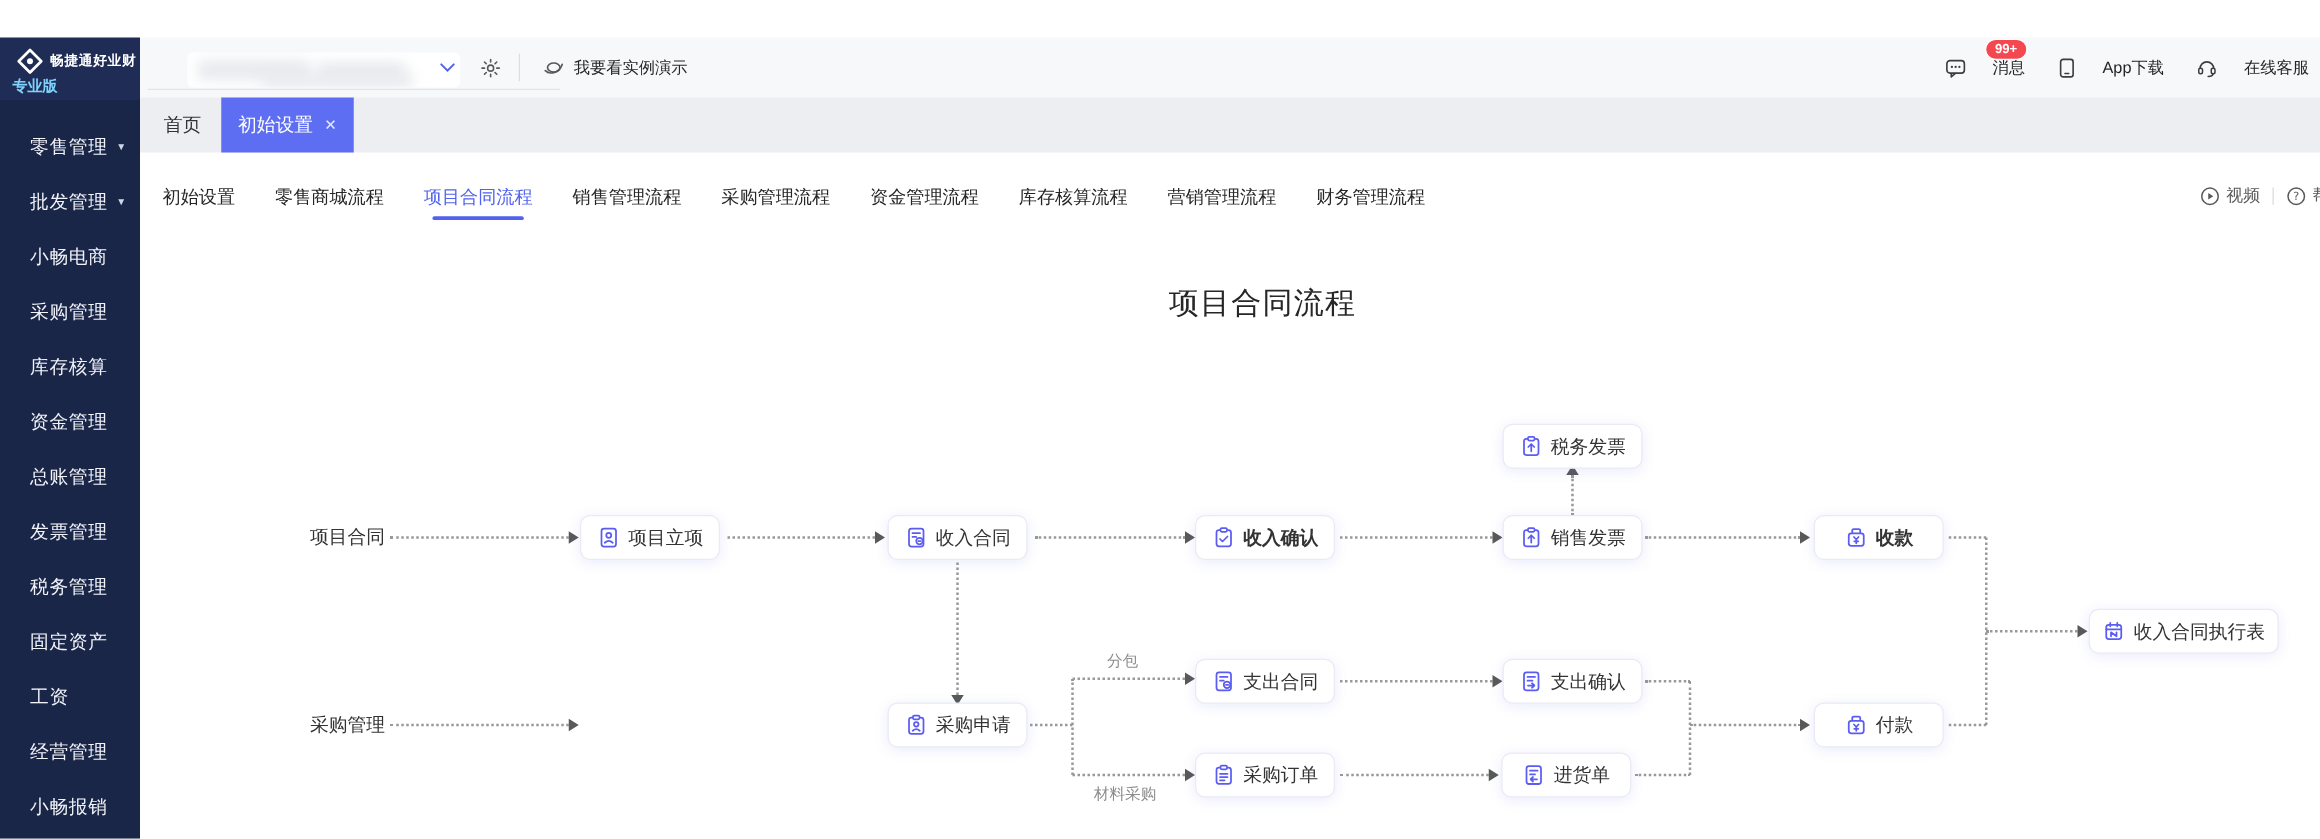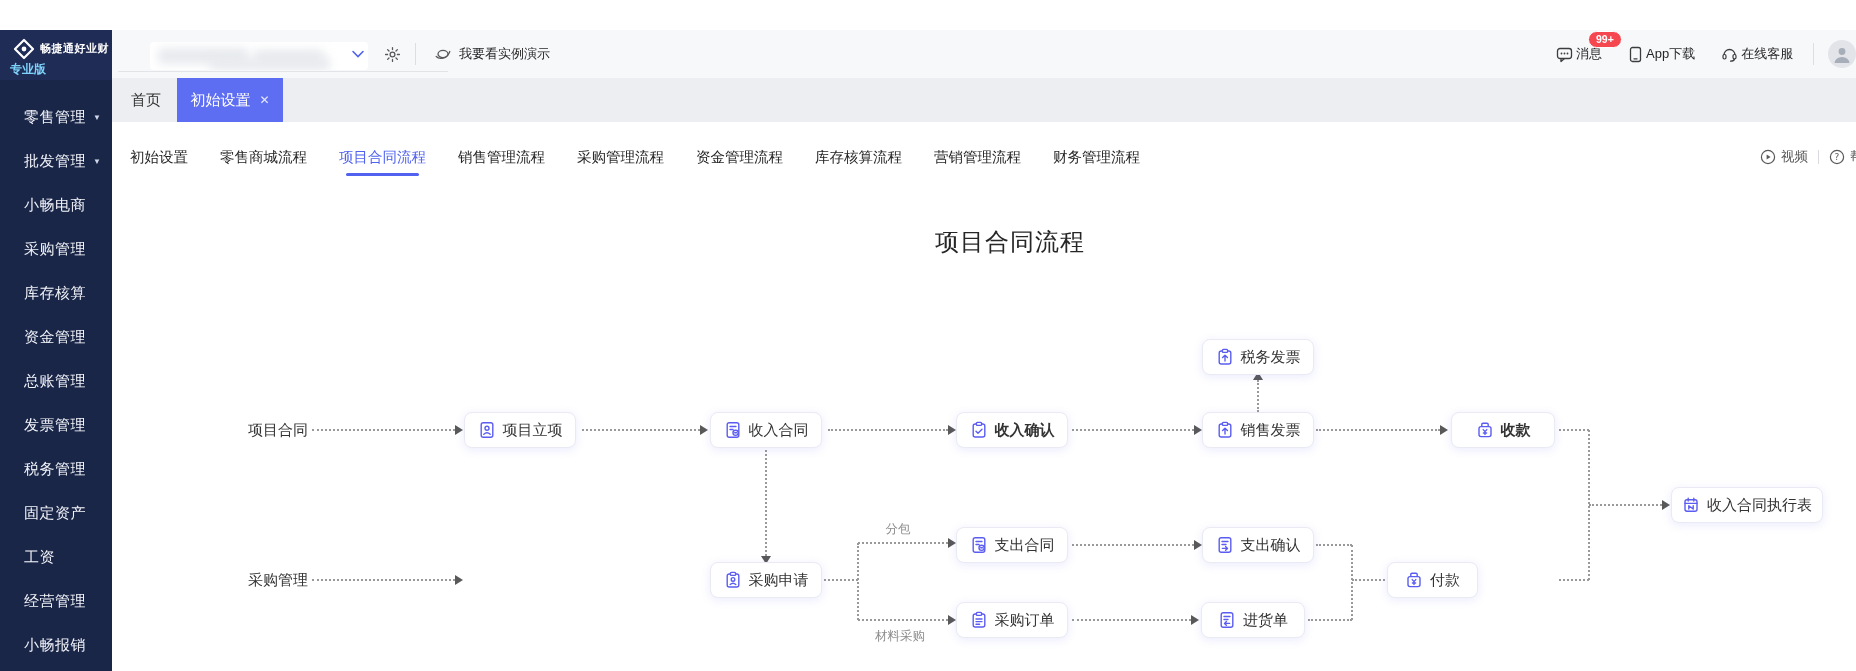--- a/index.html
+++ b/index.html
@@ -16,21 +16,21 @@
   .logo-sub { position:absolute; left:10px; top:31px; font-size:12px; color:#7dd3fc; font-weight:bold; }
   .header-band { position:absolute; left:112px; top:30px; width:1744px; height:48px; background:#f7f8fa; }
   .redacted { position:absolute; left:38px; top:12px; width:218px; height:28px; background:#fff; border-radius:4px; overflow:hidden; }
   .redacted i { position:absolute; background:#e8eaee; filter:blur(5px); border-radius:4px; }
   .sel-underline { position:absolute; left:6px; top:41px; width:330px; height:1px; background:#e3e4e8; }
   .hicon { position:absolute; top:0; height:48px; display:flex; align-items:center; }
   .hdivider { position:absolute; top:13px; width:1px; height:22px; background:#dcdee3; }
   .demo-label { font-size:13px; color:#262626; margin-left:7px; white-space:nowrap; }
   .header-right { position:absolute; left:1444px; top:0; height:48px; display:flex; align-items:center; white-space:nowrap; }
   .hr-item { display:flex; align-items:center; font-size:13px; color:#262626; position:relative; }
-  .hr-item .lbl { margin-left:3px;text-align:center; }
+  .hr-item .lbl { margin-left:21px;text-align:center; }
   .badge { position:absolute; left:32px; top:-14px; background:#f54750; color:#fff; font-size:10.5px; font-weight:bold;
            padding:1px 7px; border-radius:9px; border:1px solid #fff; line-height:13px; }
   .avatar { width:28px; height:28px; border-radius:50%; background:#e2e4e9; position:relative; overflow:hidden; flex:none; }
   .avatar svg { position:absolute; left:4px; top:5px; }
   
   .tab-strip { position:absolute; left:112px; top:78px; width:1744px; height:44px; background:#edeef2; }
   .tab { position:absolute; top:0; height:44px; display:flex; align-items:center; justify-content:center;
          font-size:15px; color:#333; cursor:pointer; }
   .tab.home { left:8px; width:52px; }
   .tab.active { left:65px; width:106px; background:#5e6ef2; color:#fff; }
@@ -381,21 +381,21 @@
       <div class="node" style="left: 1089px; top: 468px; width: 104px;">
         <span style="display: flex;">
           <svg width="18" height="18" viewBox="0 0 18 18" fill="none" stroke="#5b5df2" stroke-width="1.4" stroke-linecap="round" stroke-linejoin="round">
             <rect x="3.2" y="1.8" width="11.6" height="14.4" rx="2"></rect>
             <path d="M6 5.5 h6 M6 8.5 h4"></path>
             <path d="M11.6 12.4 h-5 M8.4 10.6 l-1.9 1.8 l1.9 1.8"></path>
           </svg>
         </span>
         <span>进货单</span>
       </div>
-      <div class="node" style="left: 1275px; top: 428px; width: 91px;">
+      <div class="node" style="left: 1339px; top: 428px; width: 104px;">
         <span style="display: flex;">
           <svg width="18" height="18" viewBox="0 0 18 18" fill="none" stroke="#5b5df2" stroke-width="1.4" stroke-linecap="round" stroke-linejoin="round">
             <rect x="3" y="5.6" width="12" height="10" rx="2"></rect>
             <path d="M5.8 5.4 V3.4 a1.2 1.2 0 0 1 1.2 -1.2 h4 a1.2 1.2 0 0 1 1.2 1.2 v2"></path>
             <path d="M7.2 8.6 L9 10.6 L10.8 8.6 M9 10.6 V13.6 M7.4 12 h3.2"></path>
           </svg>
         </span>
         <span>付款</span>
       </div>
       <div class="node" style="left: 1559px; top: 353px; width: 152px;">

